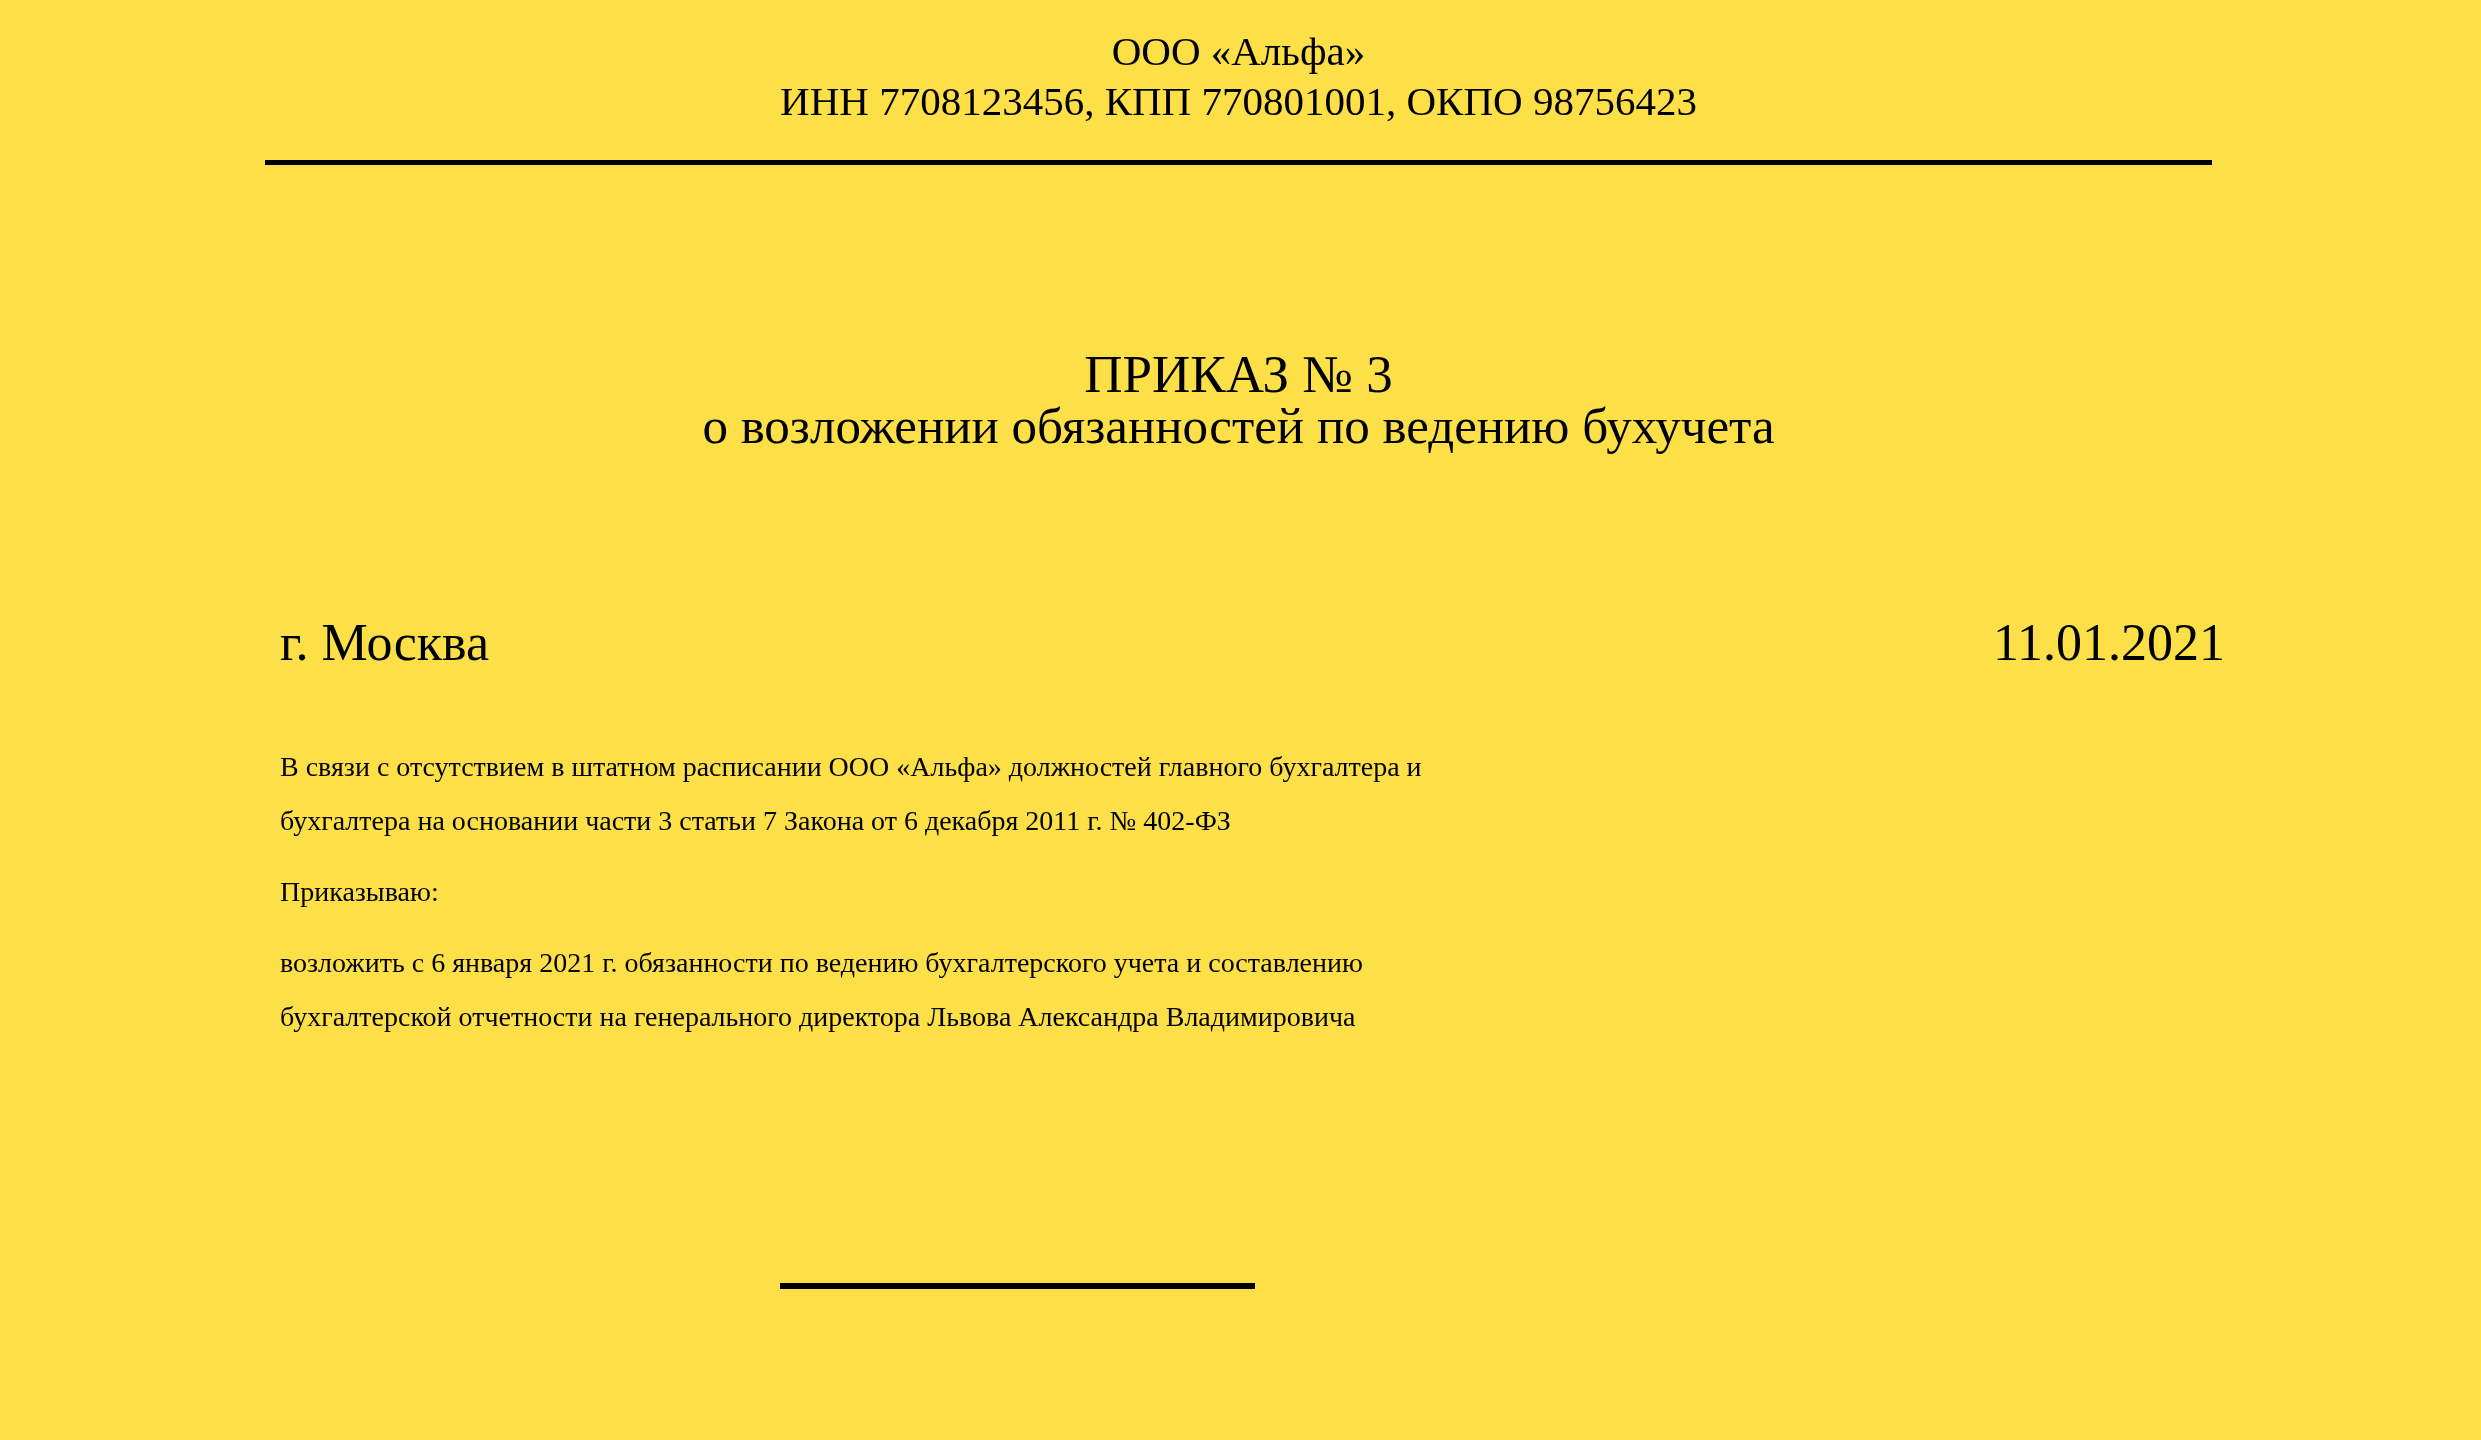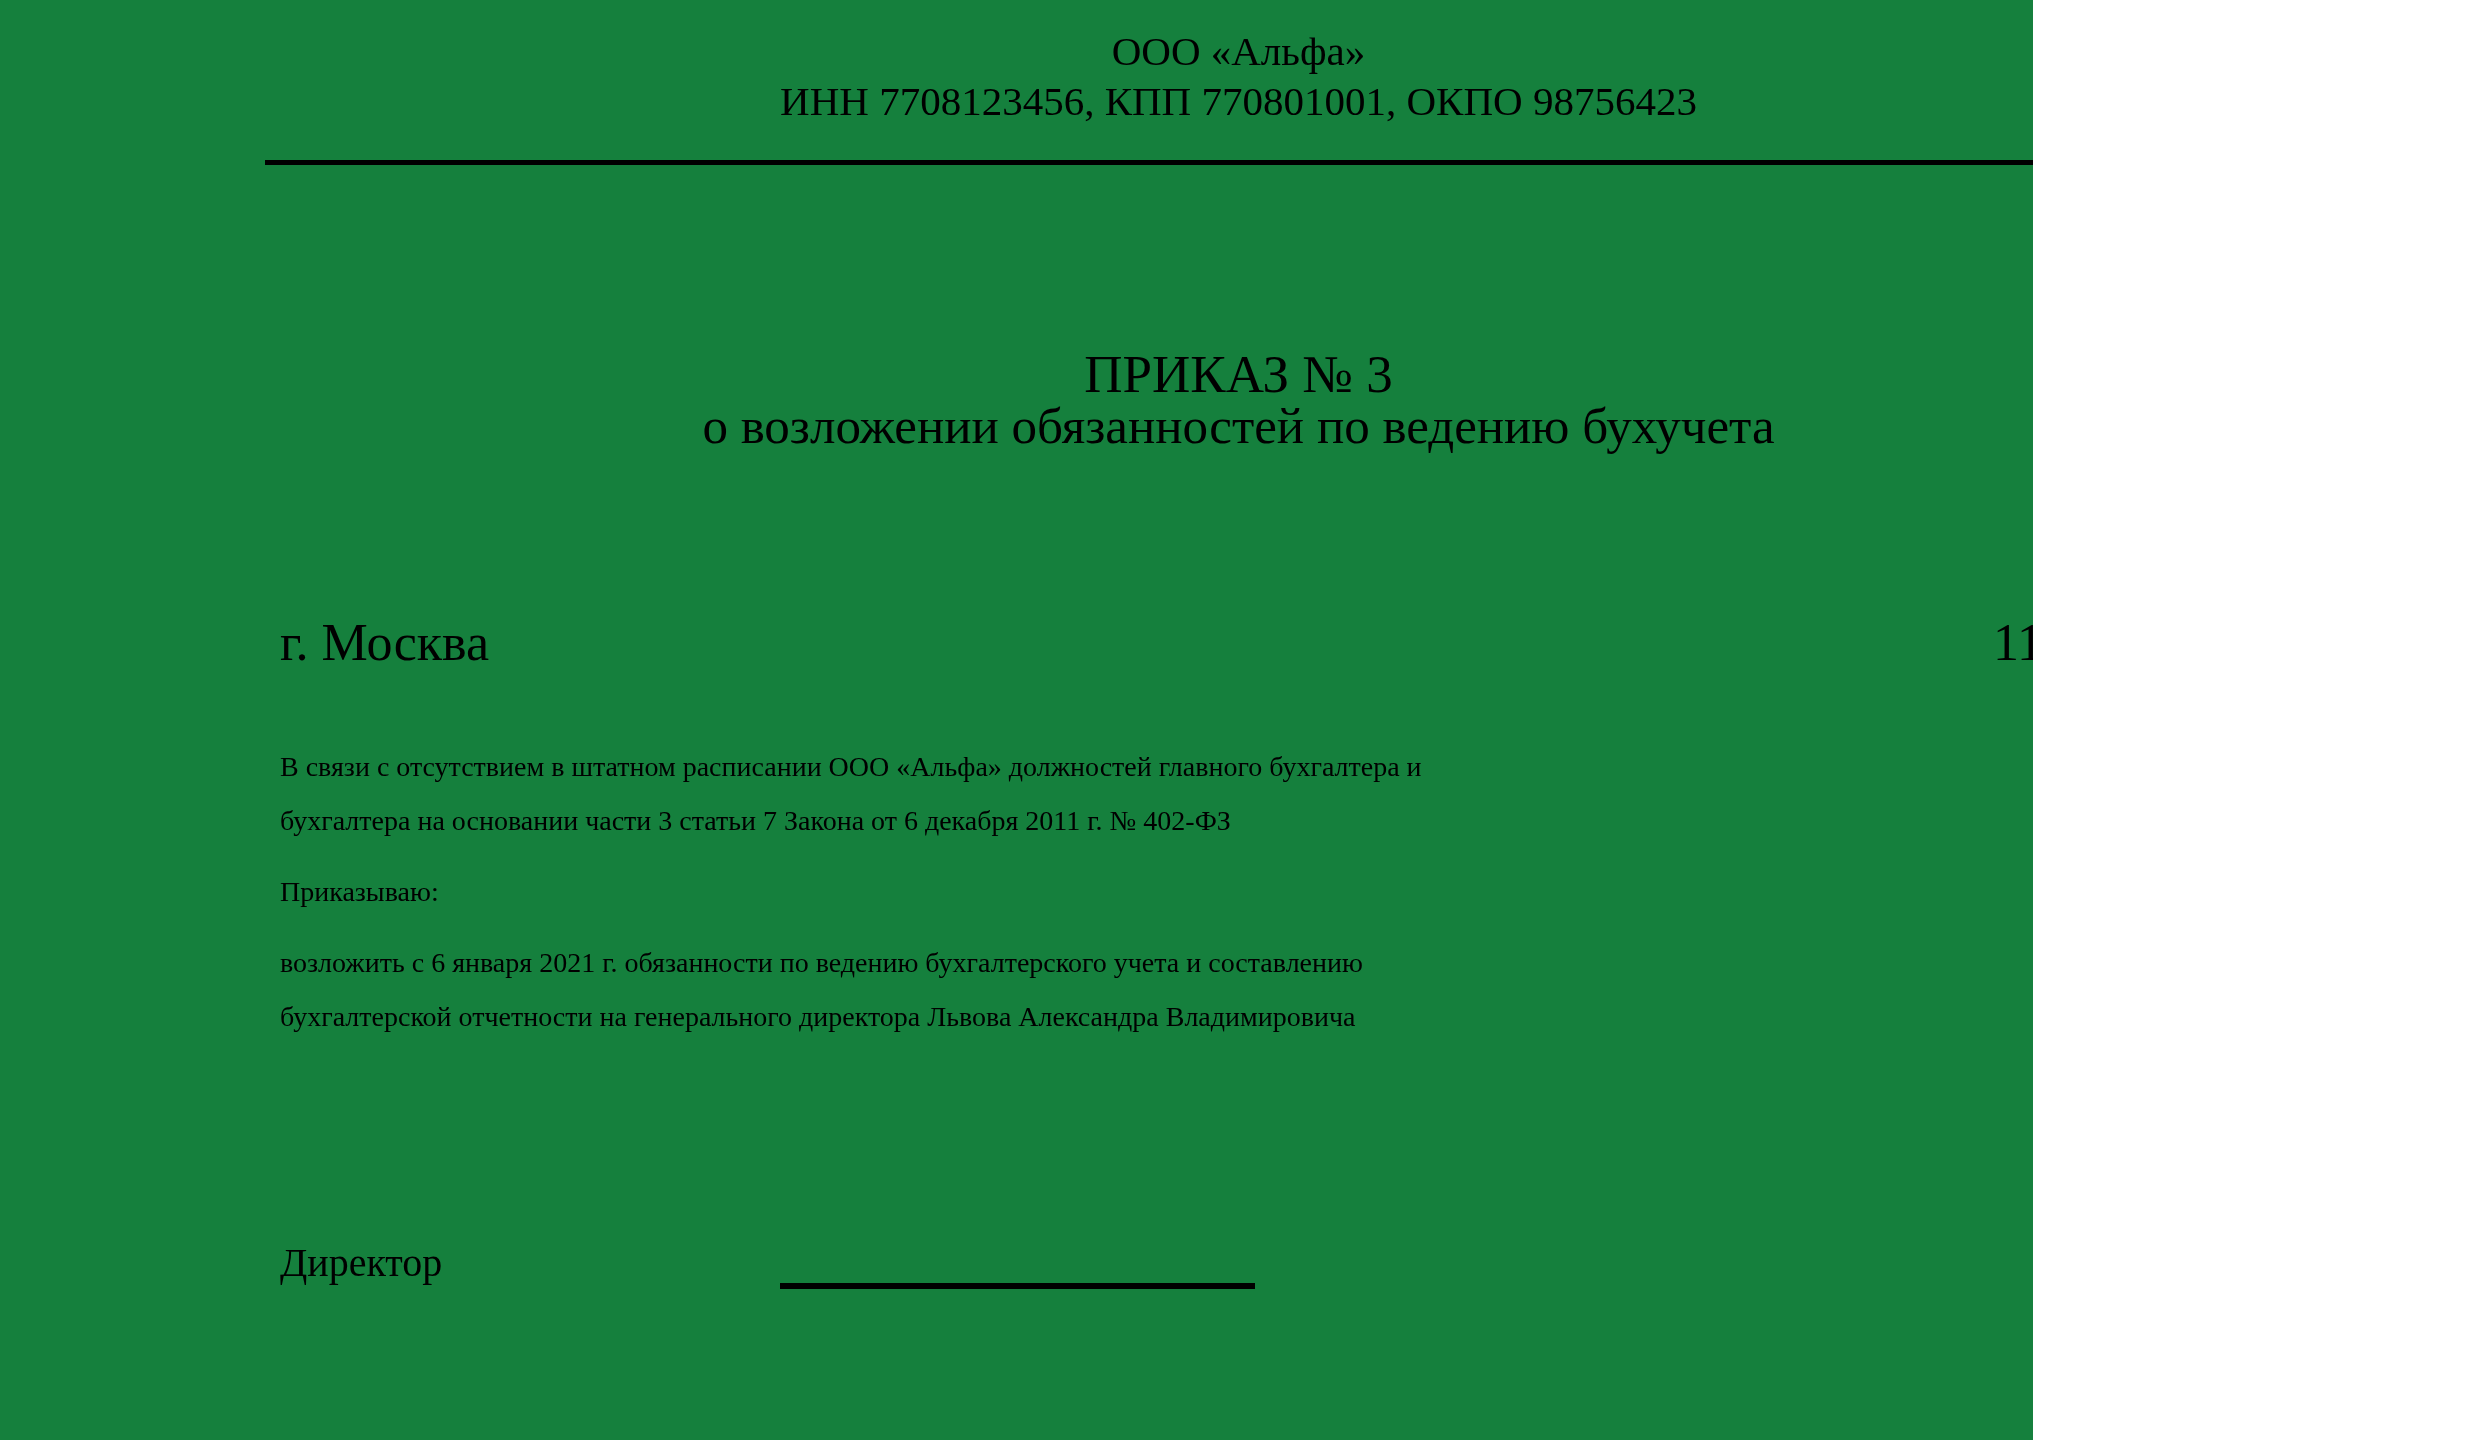--- a/index.html
+++ b/index.html
@@ -12,23 +12,23 @@
   body {
     width: 2481px;
     height: 1440px;
     font-family: "Liberation Serif", "DejaVu Serif", serif;
     color: #000000;
     -webkit-font-smoothing: antialiased;
   }
 
   .page {
     position: relative;
-    width: 2033px;
+    width: 2481px;
     height: 1440px;
-    background: #15803d;
+    background: #fde047;
     box-sizing: border-box;
     overflow: hidden;
   }
 
   
   .header {
     position: absolute;
     left: 265px;
     top: 26px;
     width: 1947px;
@@ -184,20 +184,16 @@
       <span class="para-line">Приказываю:</span>
     </p>
 
     <p class="para para-gap-exec">
       <span class="para-line">возложить с 6 января 2021 г. обязанности по ведению бухгалтерского учета и составлению</span>
       <span class="para-line">бухгалтерской отчетности на генерального директора Львова Александра Владимировича</span>
     </p>
 
   </div>
 
-  <div class="signature-row">
-    <span class="nowrap">Директор</span>
-    <span class="nowrap">А.В. Львов</span>
-  </div>
 
   <div class="signature-line"></div>
 
 </div>
 
 </body></html>

